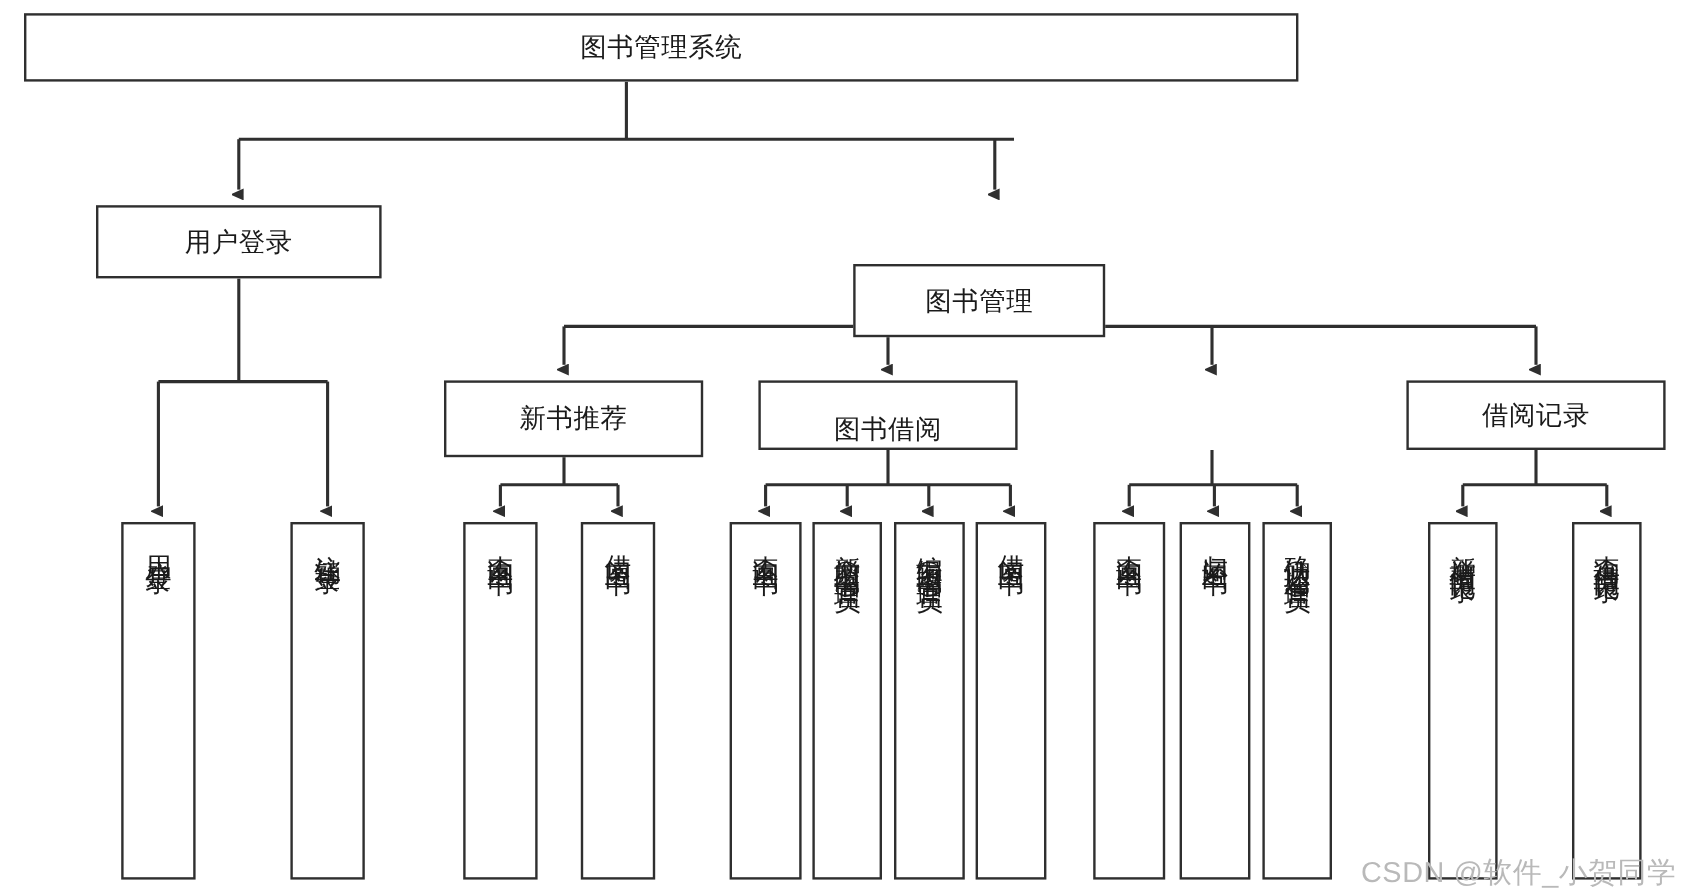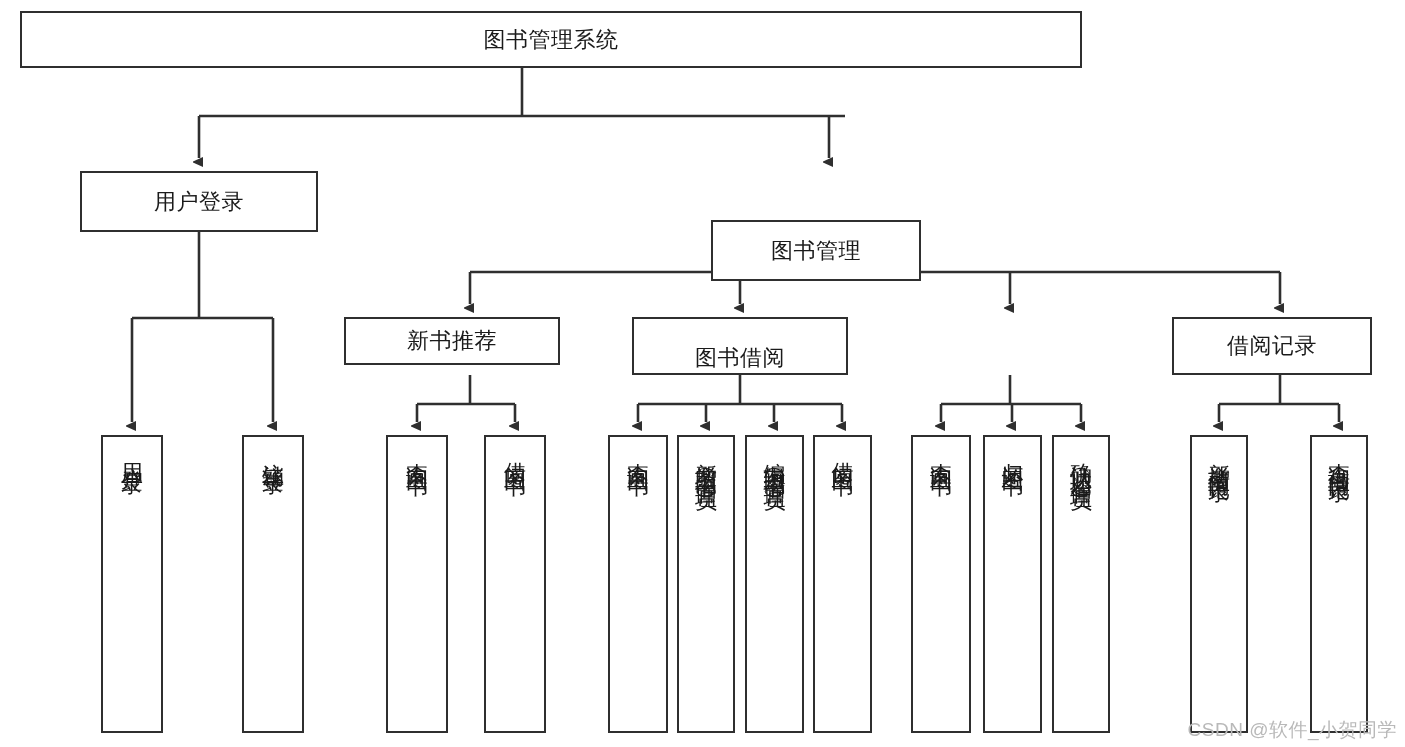--- a/index.html
+++ b/index.html
@@ -52,21 +52,21 @@
     left: 0;
     top: 0;
     width: 1405px;
     height: 747px;
     pointer-events: none;
   }
   .watermark {
     position: absolute;
     right: 8px;
     bottom: 4px;
-    font-size: 19px;
+    font-size: 24px;
     color: #b9b9b9;
     white-space: nowrap;
     letter-spacing: 0.5px;
   }
 </style>
 </head>
 <body>
 
 <div id="diagram-root">
 
@@ -124,27 +124,27 @@
     <span>图书管理系统</span>
   </div>
 
   <div class="node-box horiz" style="left: 80px; top: 171px; width: 238px; height: 61px;">
     <span>用户登录</span>
   </div>
   <div class="node-box horiz" style="left: 711px; top: 188px; width: 210px; height: 61px; margin-top: 32px;">
     <span>图书管理</span>
   </div>
 
-  <div class="node-box horiz" style="left: 344px; top: 317px; width: 216px; height: 48px;">
+  <div class="node-box horiz" style="left: 370px; top: 317px; width: 216px; height: 64px;">
     <span>新书推荐</span>
   </div>
   <div class="node-box horiz" style="left: 632px; top: 317px; width: 216px; height: 58px; align-items: flex-end;">
     <span>图书借阅</span>
   </div>
-  <div class="node-box horiz" style="left: 1172px; top: 317px; width: 200px; height: 58px; align-items: center;">
+  <div class="node-box horiz" style="left: 1172px; top: 317px; width: 216px; height: 58px; align-items: center;">
     <span>借阅记录</span>
   </div>
 
   <div class="node-box vert" style="left: 101px; top: 435px; width: 62px; height: 298px;">
     <span class="vert-label">用户登录</span>
   </div>
   <div class="node-box vert" style="left: 242px; top: 435px; width: 62px; height: 298px;">
     <span class="vert-label">注销登录</span>
   </div>
   <div class="node-box vert" style="left: 386px; top: 435px; width: 62px; height: 298px;">

